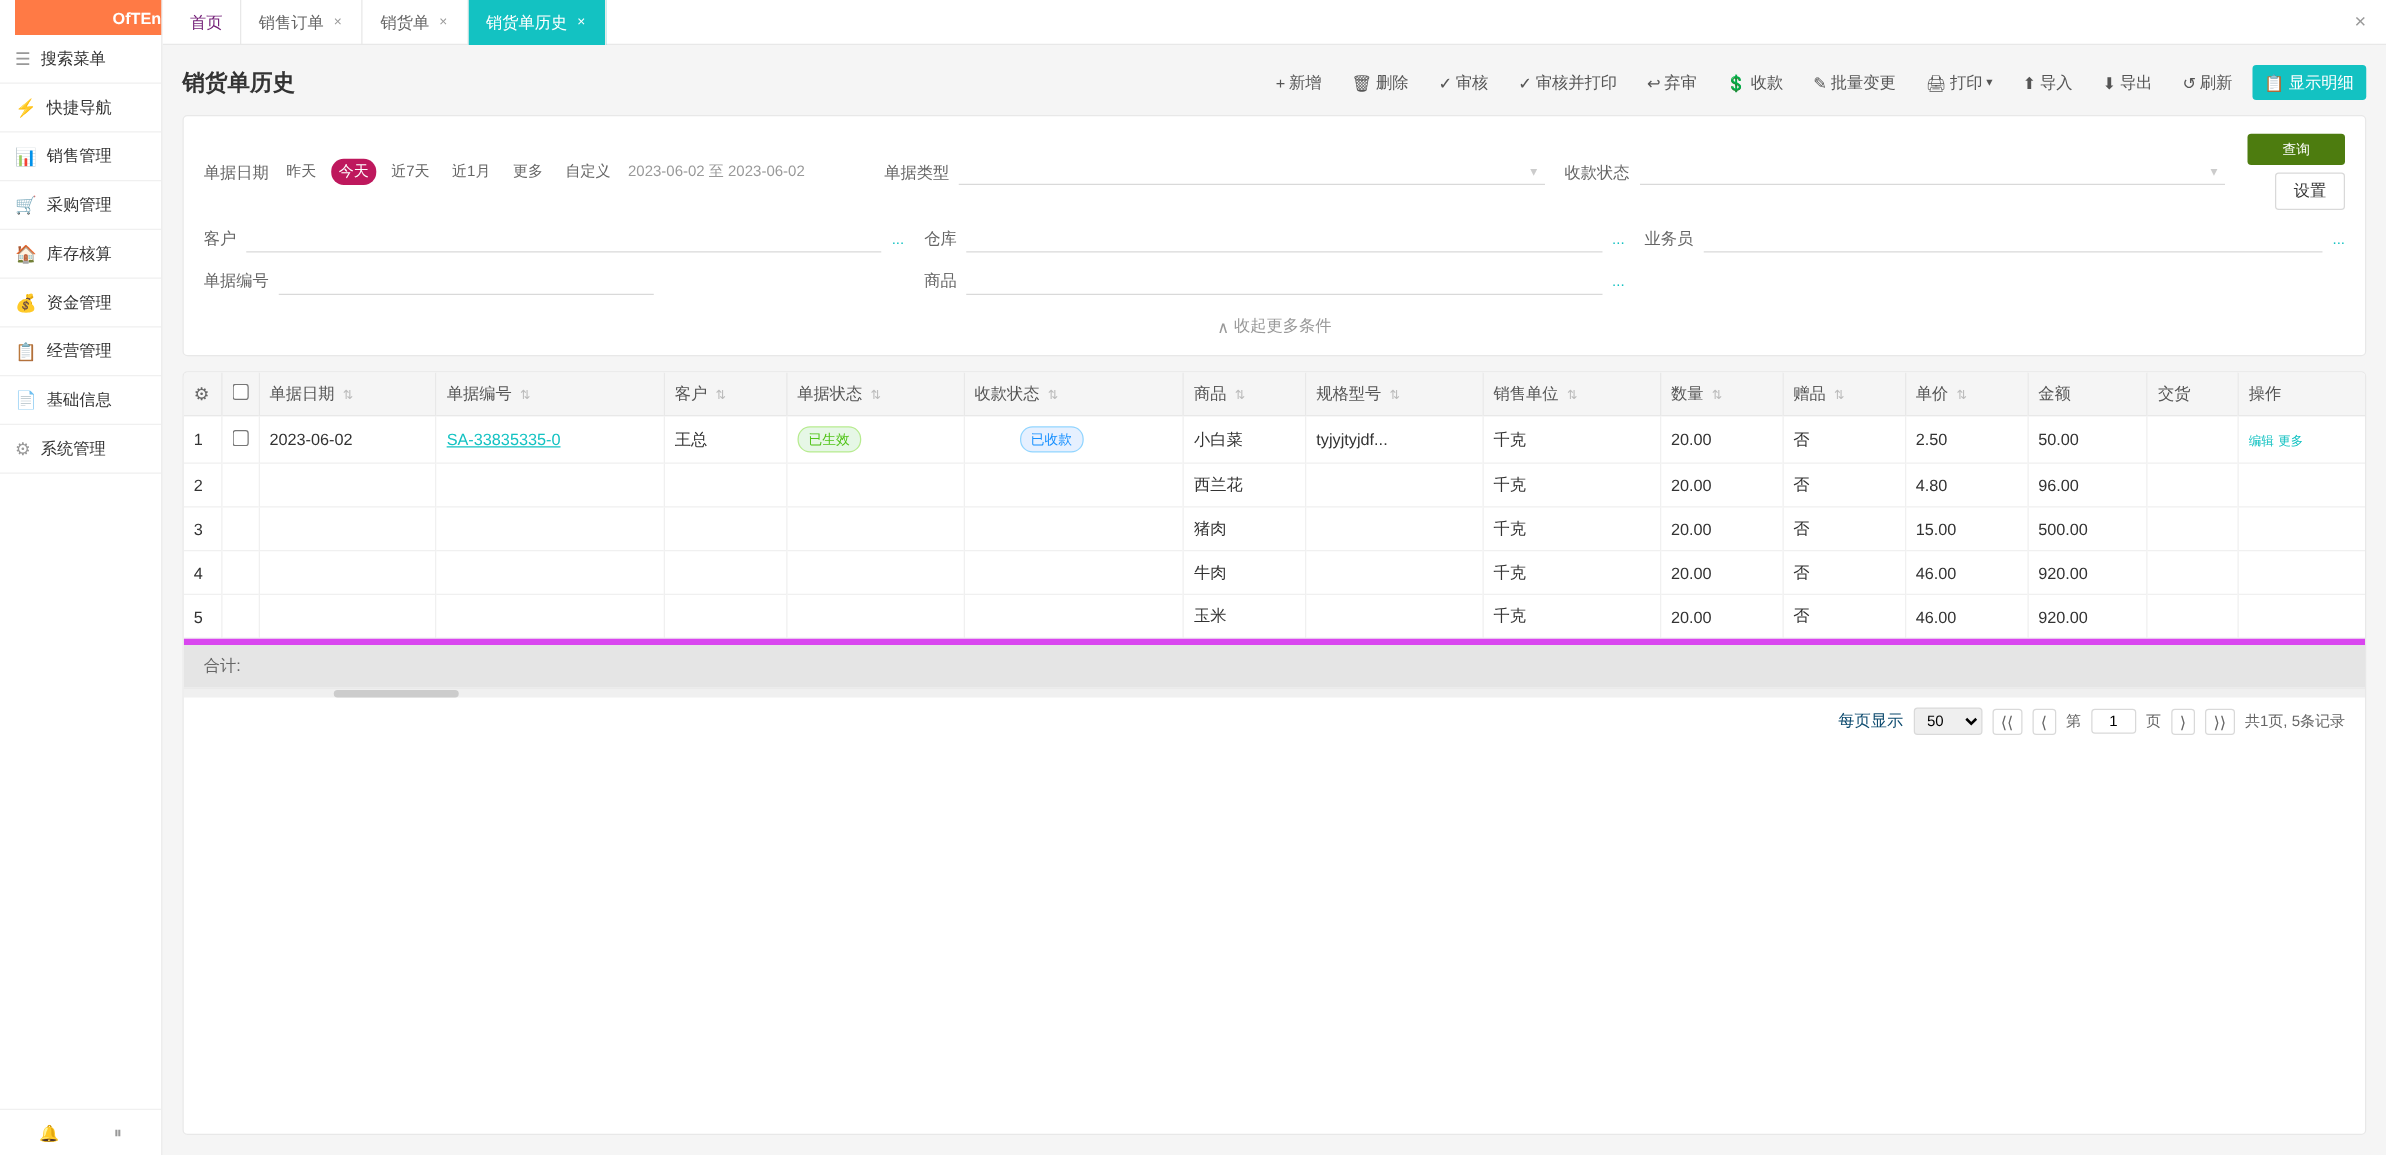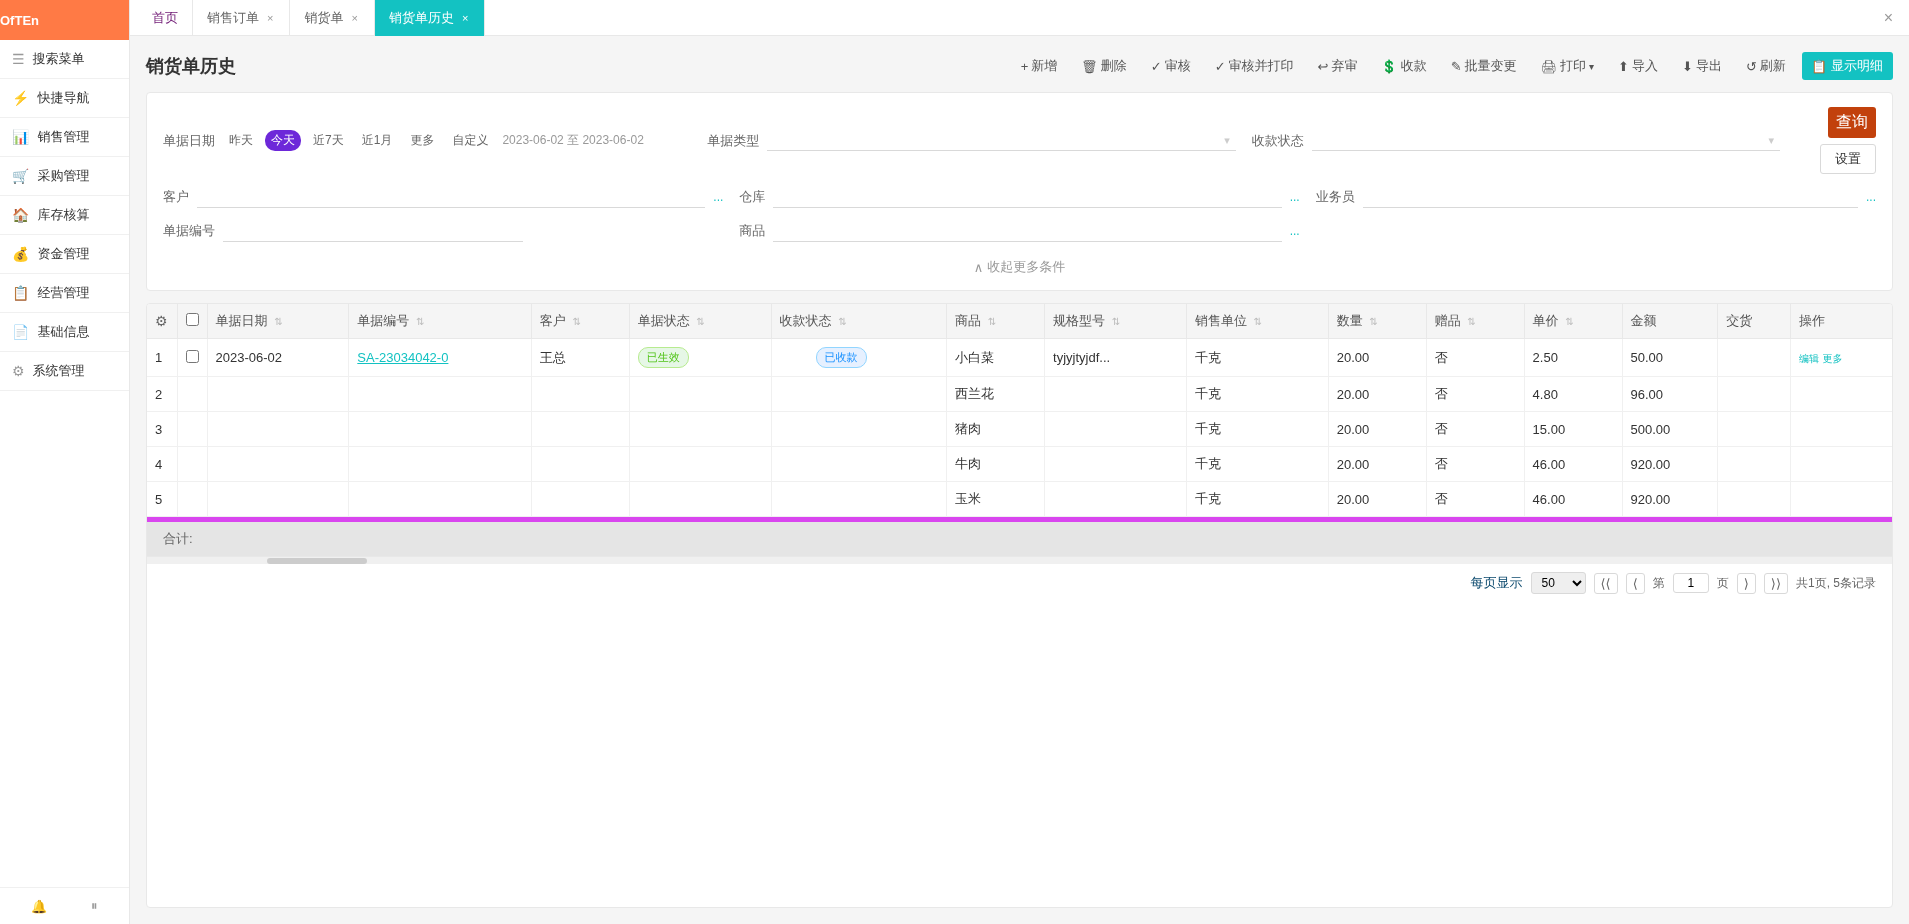--- a/index.html
+++ b/index.html
@@ -8,28 +8,29 @@
     
     .sidebar {
       width: 130px;
       background: #fff;
       border-right: 1px solid #e8e8e8;
       display: flex;
       flex-direction: column;
       flex-shrink: 0;
     }
     .sidebar-header {
-      height: 40px;
+      height: 28px;
       background: #ff7a45;
       display: flex;
       align-items: center;
-      justify-content: flex-start;
+      justify-content: flex-end;
       color: #fff;
       font-size: 14px;
       font-weight: bold;
+      margin-left: 12px;
     }
     .sidebar-item {
       display: flex;
       align-items: center;
       padding: 10px 12px;
       cursor: pointer;
       color: #333;
       border-bottom: 1px solid #f0f0f0;
       gap: 8px;
     }
@@ -129,27 +130,27 @@
       gap: 3px;
       padding: 4px 8px;
       cursor: pointer;
       color: #555;
       font-size: 12px;
       border: none;
       background: none;
     }
     .toolbar-btn .btn-icon { font-size: 13px; }
     .btn-primary {
-      background: #c2410c;
+      background: #4d7c0f;
       color: #fff;
       border-radius: 3px;
       border: none;
-      padding: 5px 8px;
-      cursor: pointer;
-      font-size: 16px;
+      padding: 5px 28px;
+      cursor: pointer;
+      font-size: 11px;
     }
     .btn-secondary {
       background: #fff;
       color: #333;
       border-radius: 3px;
       border: 1px solid #d9d9d9;
       padding: 5px 14px;
       cursor: pointer;
       font-size: 13px;
     }
@@ -206,21 +207,21 @@
       gap: 6px;
     }
     .date-tag {
       padding: 2px 6px;
       cursor: pointer;
       color: #666;
       font-size: 12px;
       border-radius: 2px;
     }
     .date-tag.active {
-      background: #6d28d9;
+      background: #be185d;
       color: #fff;
       border-radius: 10px;
     }
     .date-range {
       color: #999;
       font-size: 12px;
     }
     .ellipsis-btn {
       color: #13c2c2;
       cursor: pointer;
@@ -624,21 +625,21 @@
             <th>
               <span>操作</span>
             </th>
           </tr>
         </thead>
         <tbody id="table-body">
         <tr>
       <td>1</td>
       <td class="checkbox-cell"><input type="checkbox" style=""></td>
       <td>2023-06-02</td>
-      <td><span class="link-text">SA-23034042-0</span></td>
+      <td><span class="link-text">SA-33835335-0</span></td>
       <td>王总</td>
       <td><span class="status-badge status-effective">已生效</span></td>
       <td><span class="status-badge status-received">已收款</span></td>
       <td>小白菜</td>
       <td>tyjyjtyjdf...</td>
       <td>千克</td>
       <td>20.00</td>
       <td>否</td>
       <td>2.50</td>
       <td>50.00</td>

